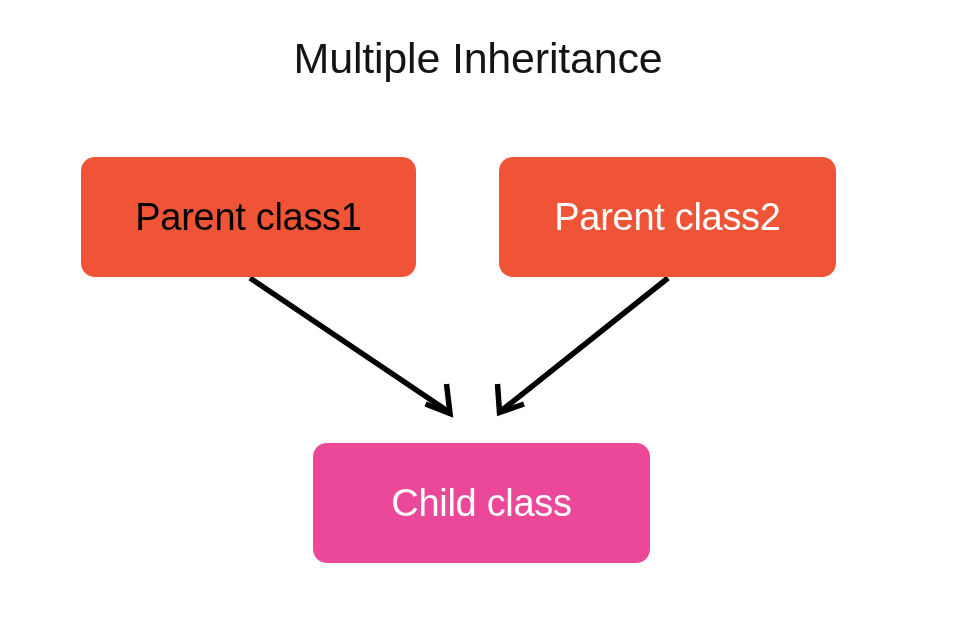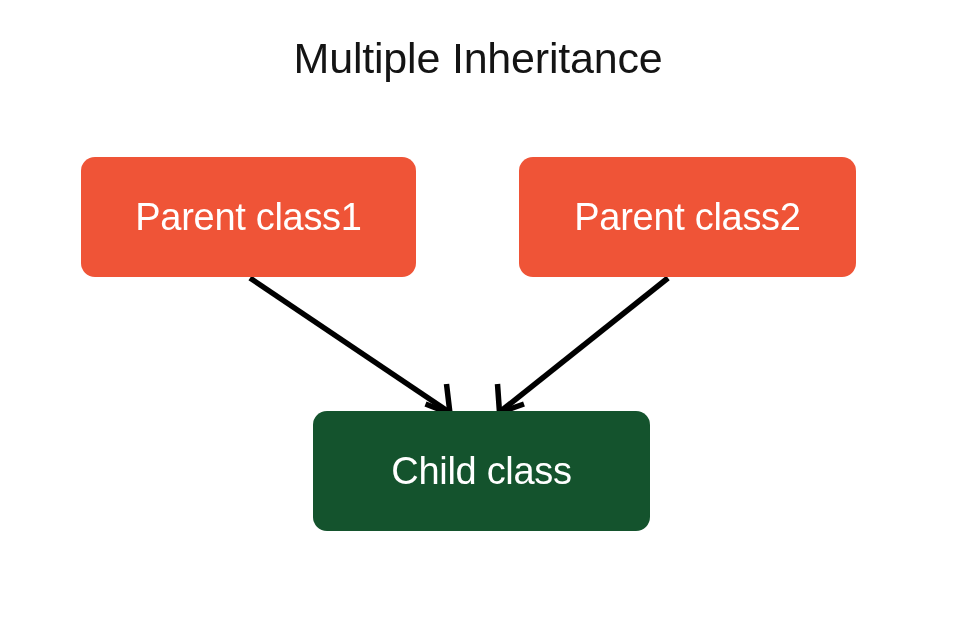--- a/index.html
+++ b/index.html
@@ -42,21 +42,21 @@
     color: #ffffff;
     font-family: "Liberation Sans", sans-serif;
     font-size: 38px;
     font-weight: normal;
     line-height: 1;
     letter-spacing: -0.3px;
     white-space: nowrap;
     user-select: none;
   }
   #node-parent1 { left: 81px;  top: 157px; width: 335px; height: 120px; }
-  #node-parent2 { left: 499px; top: 157px; width: 337px; height: 120px; margin-left: 20px; }
+  #node-parent2 { left: 499px; top: 157px; width: 337px; height: 120px; }
   #node-child   { left: 313px; top: 411px; width: 337px; height: 120px; }
   #edges {
     position: absolute;
     left: 0;
     top: 0;
     width: 956px;
     height: 628px;
     pointer-events: none;
   }
   .edge-line {
@@ -84,25 +84,25 @@
     <g>
       <path class="edge-line" d="M 250 278 L 449 412" stroke="#000000"></path>
       <path class="edge-head" d="M 446.5 384 L 450 413.5 L 425.5 404" stroke="#000000"></path>
     </g>
     <g>
       <path class="edge-line" d="M 668 278 L 501 411" stroke="#000000"></path>
       <path class="edge-head" d="M 524 404 L 499.5 412.5 L 497.5 384" stroke="#000000"></path>
     </g>
   </svg>
 
-  <div id="node-parent1" class="node-box" style="background: rgb(239, 84, 55); color: #ffffff;">
+  <div id="node-parent1" class="node-box" style="background: rgb(239, 84, 55); color: #000000;">
     <span>Parent class1</span>
   </div>
 
   <div id="node-parent2" class="node-box" style="background: rgb(239, 84, 55); color: rgb(255, 255, 255);">
     <span>Parent class2</span>
   </div>
 
-  <div id="node-child" class="node-box" style="background: #14532d; color: rgb(255, 255, 255);">
+  <div id="node-child" class="node-box" style="background: #ec4899; color: rgb(255, 255, 255); margin-top: 32px;">
     <span>Child class</span>
   </div>
 
 </div>
 
 </body></html>

